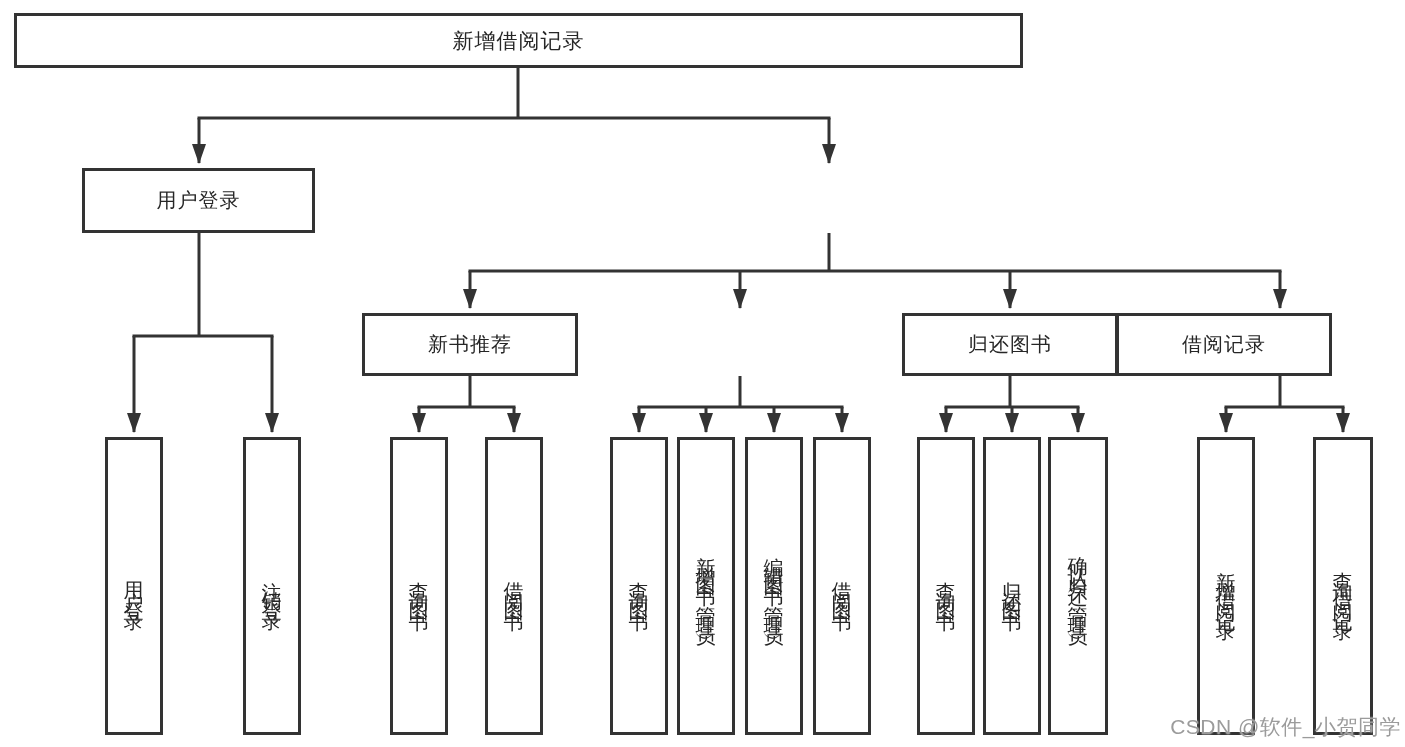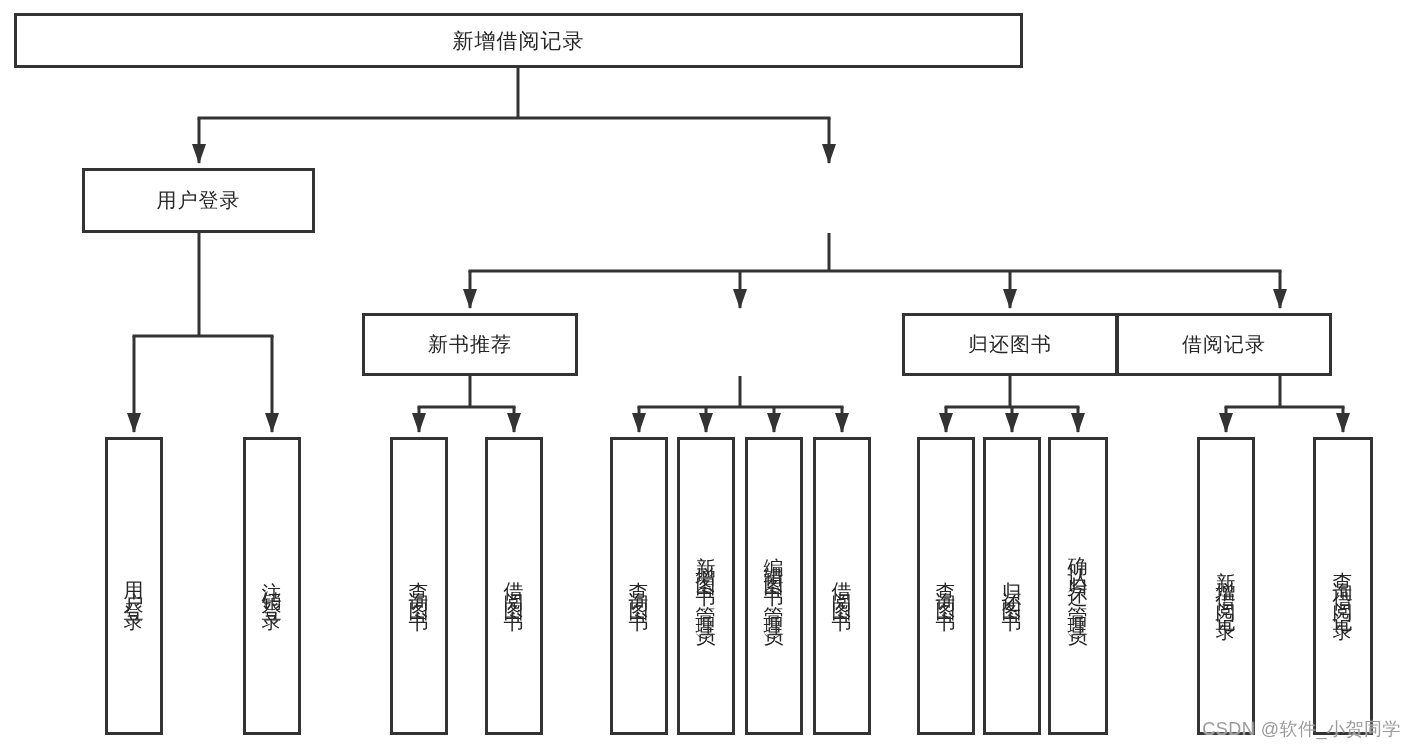--- a/index.html
+++ b/index.html
@@ -33,21 +33,21 @@
   .box.root span{font-size:21px;}
   .box.v span{
     writing-mode:vertical-rl;
     font-size:20px;
     letter-spacing:10px;
     line-height:1;
     white-space:nowrap;
   }
   .watermark{
     position:absolute;right:4px;bottom:6px;z-index:5;
-    font-size:18px;letter-spacing:0.5px;
+    font-size:21px;letter-spacing:0.5px;
     color:var(--watermark,#9b9b9b);
     text-shadow:0 0 2px #ffffff;
   }
 </style>
 </head>
 <body>
 
 <div class="stage">
 
   <svg class="connectors" width="1405" height="747" aria-hidden="true">

